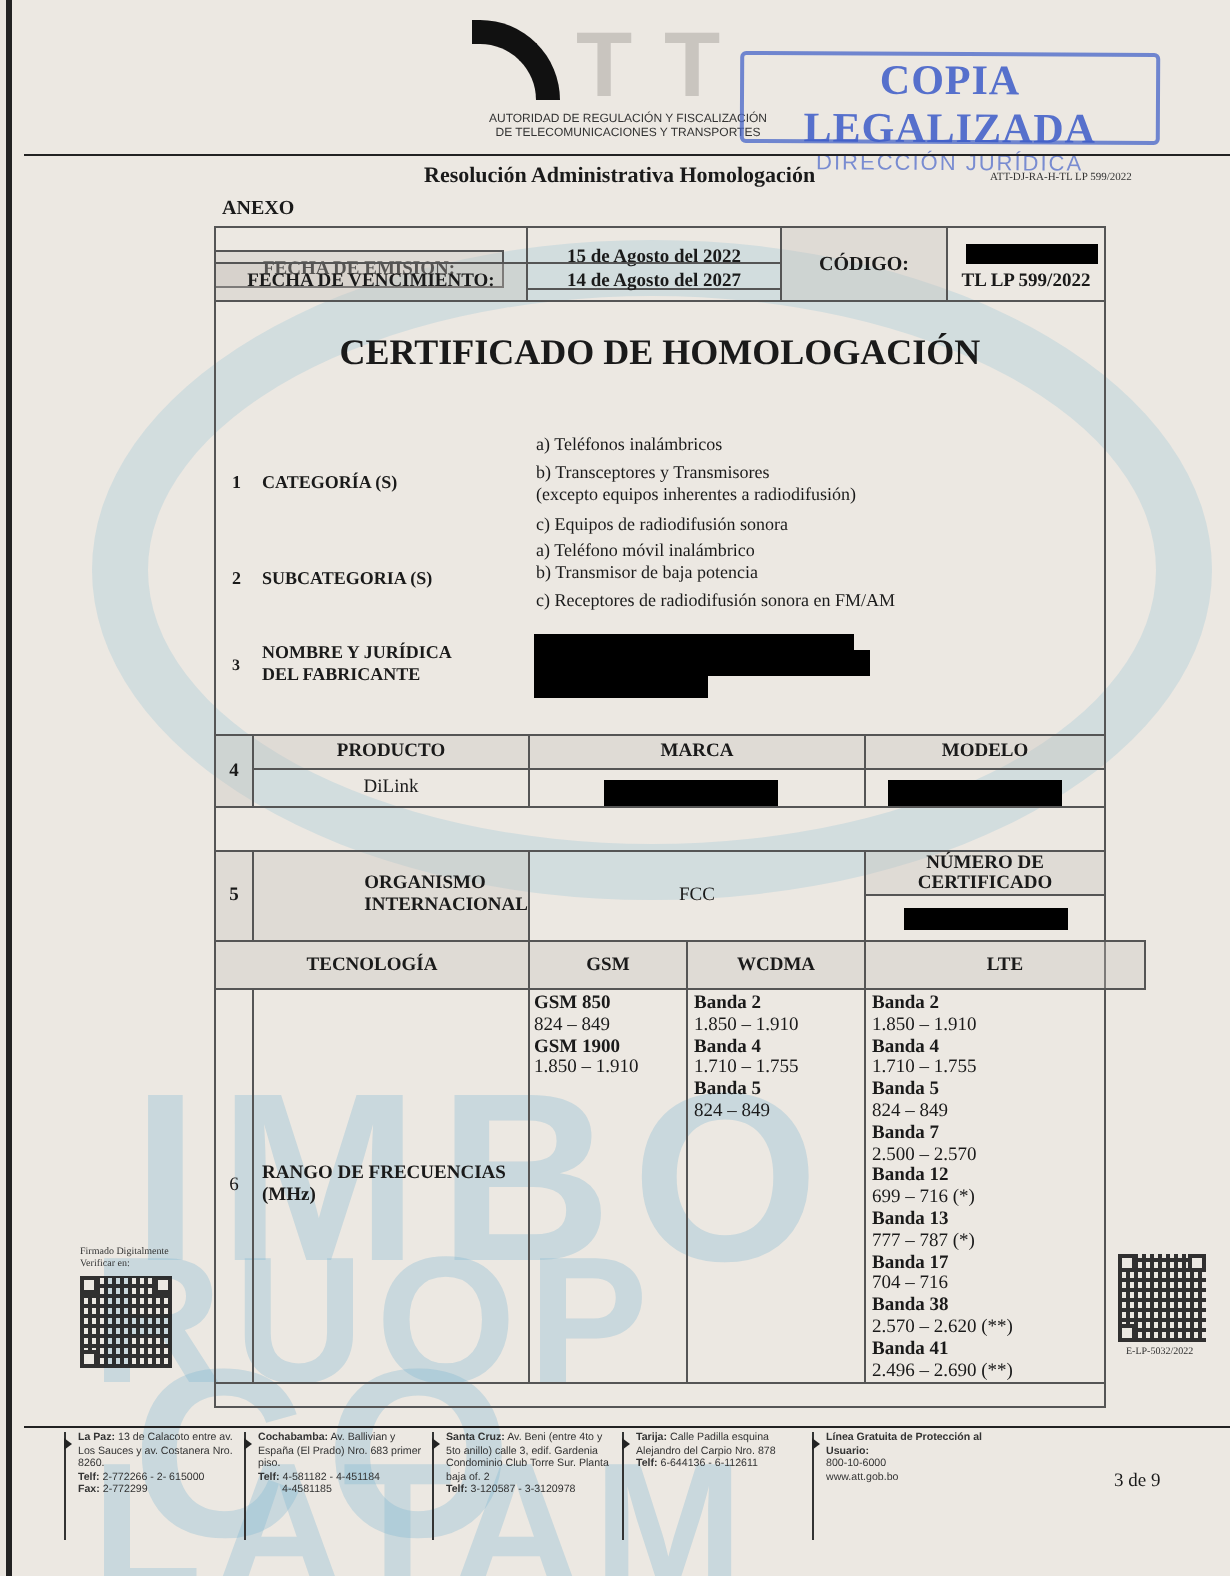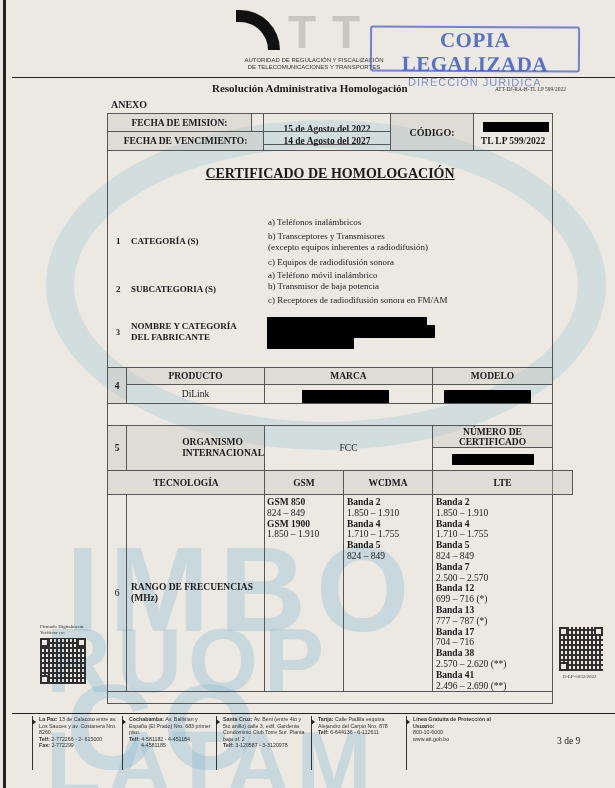--- a/index.html
+++ b/index.html
@@ -36,21 +36,21 @@
 
   .anexo { position: absolute; left: 105px; top: 99px; font-weight: bold; font-size: 10px; }
 
   
   .frame { position: absolute; left: 101px; top: 113px; width: 446px; height: 591px; border: 1px solid #555; box-sizing: border-box; }
   .cell { position: absolute; box-sizing: border-box; border: 1px solid #555; display: flex; align-items: center; justify-content: center; font-size: 9.5px; text-align: center; }
   .b { font-weight: bold; }
   .shade { background: rgba(200,195,188,0.35); }
   .black { background: #000; position: absolute; }
 
-  .cert-title { position: absolute; left: 101px; top: 166px; width: 446px; text-align: center; font-weight: bold; font-size: 14px; text-decoration: underline; }
+  .cert-title { position: absolute; left: 101px; top: 166px; width: 446px; text-align: center; font-weight: bold; font-size: 18px; }
 
   .lbl { position: absolute; font-weight: bold; font-size: 9px; }
   .num { position: absolute; font-weight: bold; font-size: 9px; }
   .txt { position: absolute; font-size: 9px; line-height: 10.5px; }
 
   .freq { position: absolute; font-size: 9.5px; line-height: 10.8px; }
   .freq .bh { font-weight: bold; }
 
   
   .qr { position: absolute; background:
@@ -90,21 +90,21 @@
     <div class="s2">DIRECCIÓN JURÍDICA</div>
   </div>
   <div class="hr-top"></div>
   <div class="res-title">Resolución Administrativa Homologación</div>
   <div class="res-code">ATT-DJ-RA-H-TL LP 599/2022</div>
 
   <div class="anexo">ANEXO</div>
 
   <div class="frame"></div>
 
-  <div class="cell b shade" style="left:101px; top:113px; width:145px; height:19px;">FECHA DE EMISION:</div>
+  <div class="cell b shade" style="left:101px; top:125px; width:145px; height:19px;">FECHA DE EMISION:</div>
   <div class="cell b" style="left:257px; top:113px; width:128px; height:32px;">15 de Agosto del 2022</div>
   <div class="cell b shade" style="left:101px; top:131px; width:157px; height:20px;">FECHA DE VENCIMIENTO:</div>
   <div class="cell b" style="left:257px; top:131px; width:128px; height:20px;">14 de Agosto del 2027</div>
   <div class="cell b shade" style="left:384px; top:113px; width:84px; height:38px; font-size:10px;">CÓDIGO:</div>
   <div class="cell b" style="left:467px; top:113px; width:80px; height:38px; align-items:flex-end; padding-bottom:4px;">
     <span>TL LP 599/2022</span>
   </div>
   <div class="black" style="left:477px; top:122px; width:66px; height:10px;"></div>
 
   <div class="cert-title">CERTIFICADO DE HOMOLOGACIÓN</div>
@@ -117,21 +117,21 @@
   <div class="txt" style="left:262px; top:257px;">c) Equipos de radiodifusión sonora</div>
 
   <div class="num" style="left:110px; top:284px;">2</div>
   <div class="lbl" style="left:125px; top:284px;">SUBCATEGORIA (S)</div>
   <div class="txt" style="left:262px; top:270px;">a) Teléfono móvil inalámbrico</div>
   <div class="txt" style="left:262px; top:281px;">b) Transmisor de baja potencia</div>
   <div class="txt" style="left:262px; top:295px;">c) Receptores de radiodifusión sonora en FM/AM</div>
 
   <div class="num" style="left:110px; top:328px; font-size:8px;">3</div>
   <div class="lbl" style="left:125px; top:321px; line-height:11px;">
-    <div>NOMBRE Y CATEGORÍA</div>
+    <div>NOMBRE Y JURÍDICA</div>
     <div>DEL FABRICANTE</div>
   </div>
   <div class="black" style="left:261px; top:317px; width:160px; height:13px;"></div>
   <div class="black" style="left:261px; top:325px; width:168px; height:13px;"></div>
   <div class="black" style="left:261px; top:336px; width:87px; height:13px;"></div>
 
   <div class="cell b shade" style="left:101px; top:367px; width:20px; height:37px;">4</div>
   <div class="cell b shade" style="left:120px; top:367px; width:139px; height:18px;">PRODUCTO</div>
   <div class="cell b shade" style="left:426px; top:367px; width:121px; height:18px;">MODELO</div>
   <div class="cell b shade" style="left:258px; top:367px; width:169px; height:18px;">MARCA</div>

